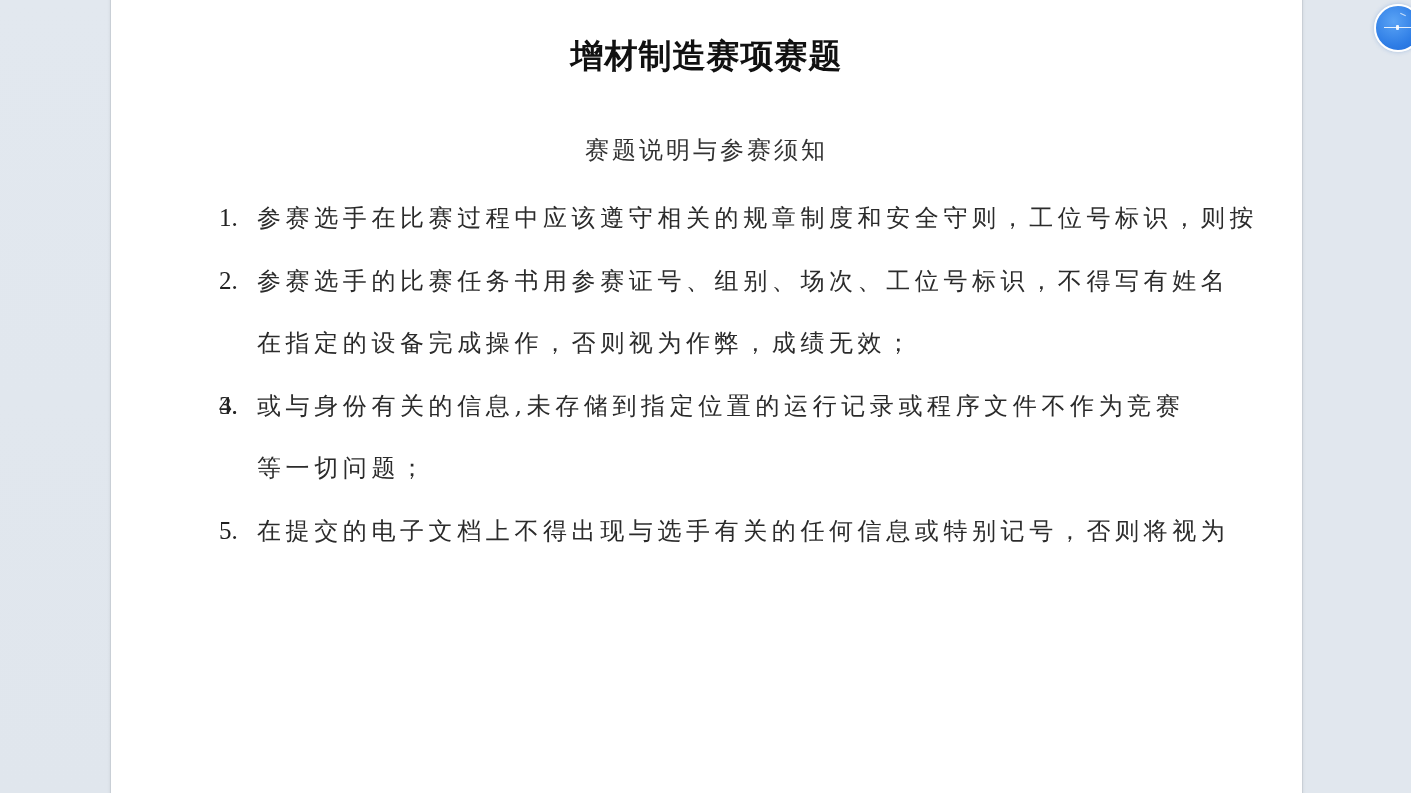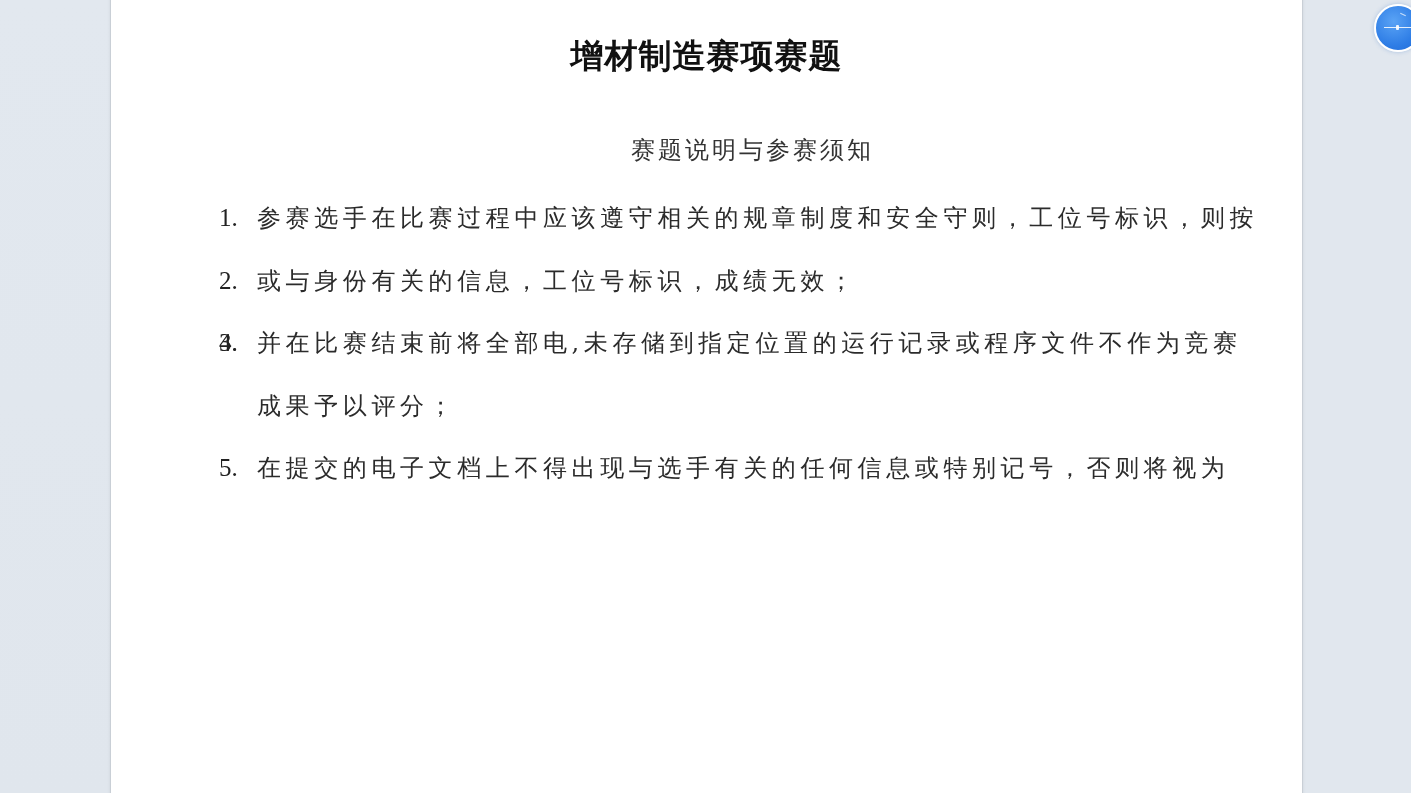--- a/index.html
+++ b/index.html
@@ -45,21 +45,20 @@
   }
   .doc-subtitle {
     position: absolute;
     left: 0;
     width: 100%;
     top: 144px;
     text-align: center;
     font-size: 24px;
     color: #333;
     letter-spacing: 3px;
-    margin-left: 46px;
   }
   .rules {
     position: absolute;
     left: 108px;
     top: 197px;
     width: 976px;
     margin: 0;
     padding: 0;
     list-style: none;
   }
@@ -132,29 +131,30 @@
     <div class="doc-title">增材制造赛项赛题</div>
     <div class="doc-subtitle">赛题说明与参赛须知</div>
 
     <ol class="rules">
       <li class="rule">
         <span class="rule-num">1.</span>
         <span class="rule-line">参赛选手在比赛过程中应该遵守相关的规章制度和安全守则，工位号标识，则按</span>
       </li>
       <li class="rule">
         <span class="rule-num">2.</span>
-        <span class="rule-line">或与身份有关的信息，工位号标识，成绩无效；</span>
+        <span class="rule-line">参赛选手的比赛任务书用参赛证号、组别、场次、工位号标识，不得写有姓名</span>
+        <span class="rule-line">在指定的设备完成操作，否则视为作弊，成绩无效；</span>
       </li>
       <li class="rule">
         <span class="rule-num">3.</span>
       </li>
       <li class="rule">
         <span class="rule-num">4.</span>
-        <span class="rule-line">并在比赛结束前将全部电,未存储到指定位置的运行记录或程序文件不作为竞赛</span>
-        <span class="rule-line">成果予以评分；</span>
+        <span class="rule-line">或与身份有关的信息,未存储到指定位置的运行记录或程序文件不作为竞赛</span>
+        <span class="rule-line">等一切问题；</span>
       </li>
       <li class="rule">
         <span class="rule-num">5.</span>
         <span class="rule-line">在提交的电子文档上不得出现与选手有关的任何信息或特别记号，否则将视为</span>
       </li>
     </ol>
   </div>
 
   <div class="fab">
     <span class="fab-tick"></span>

